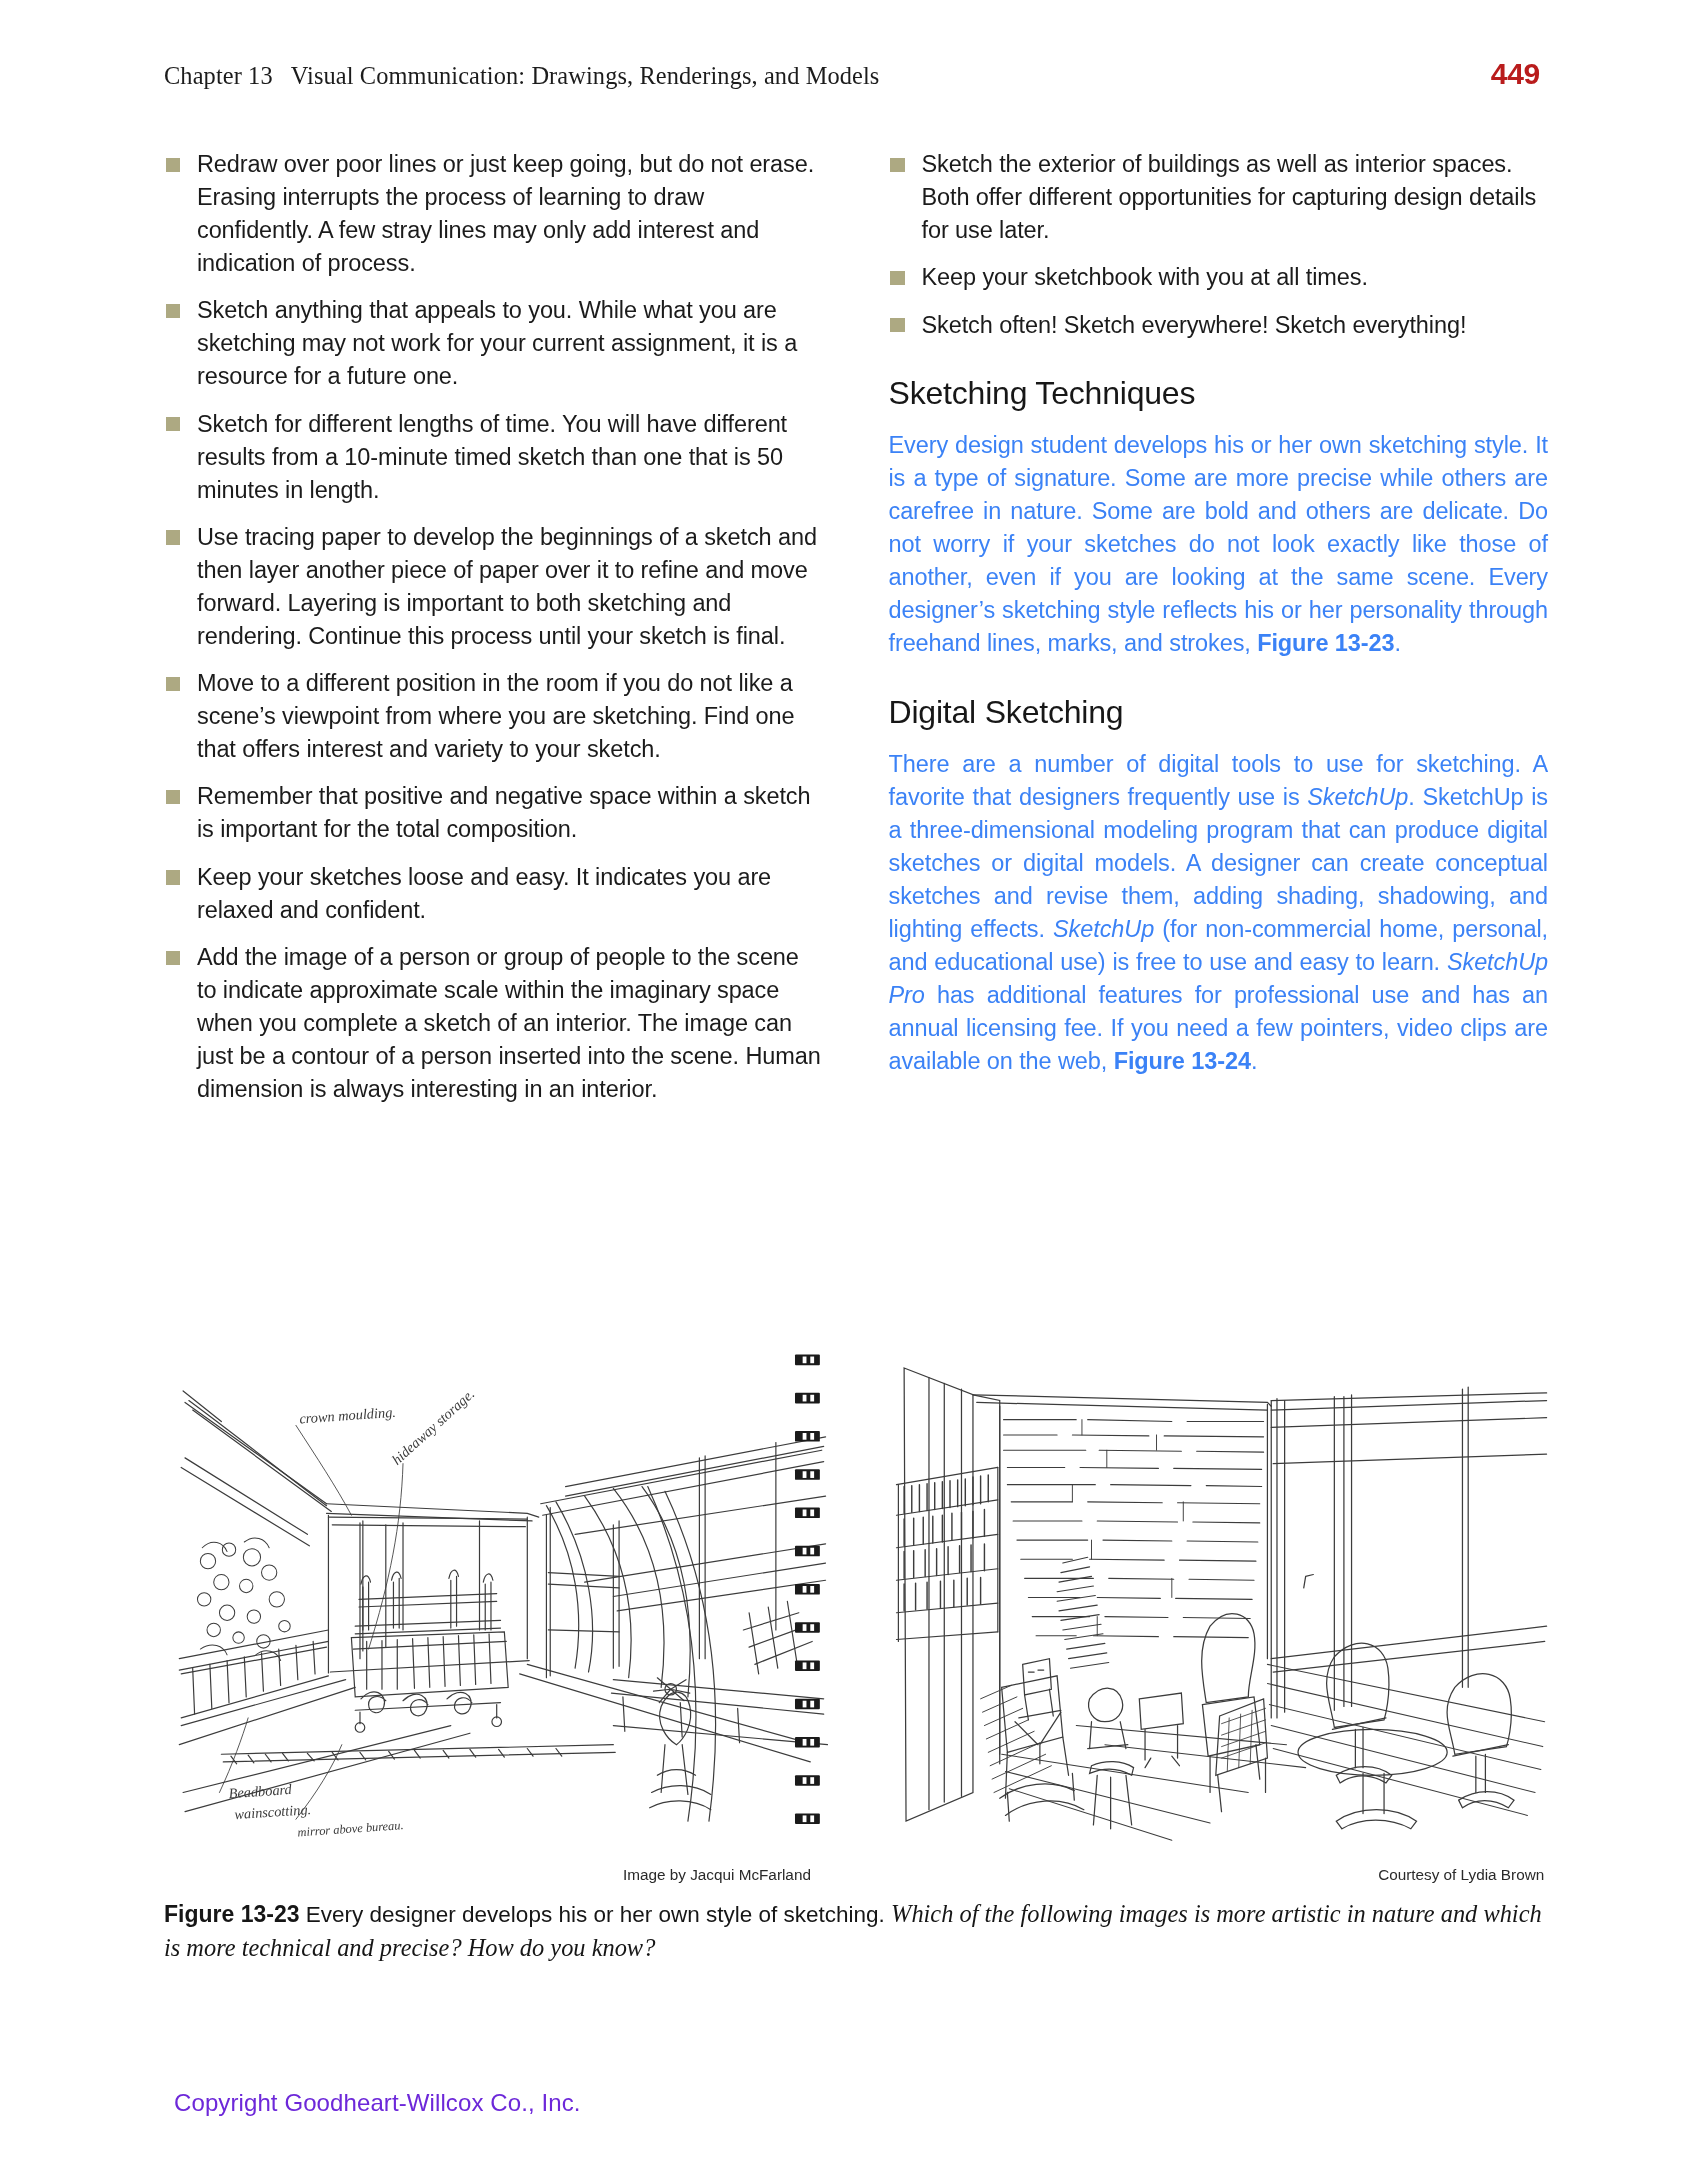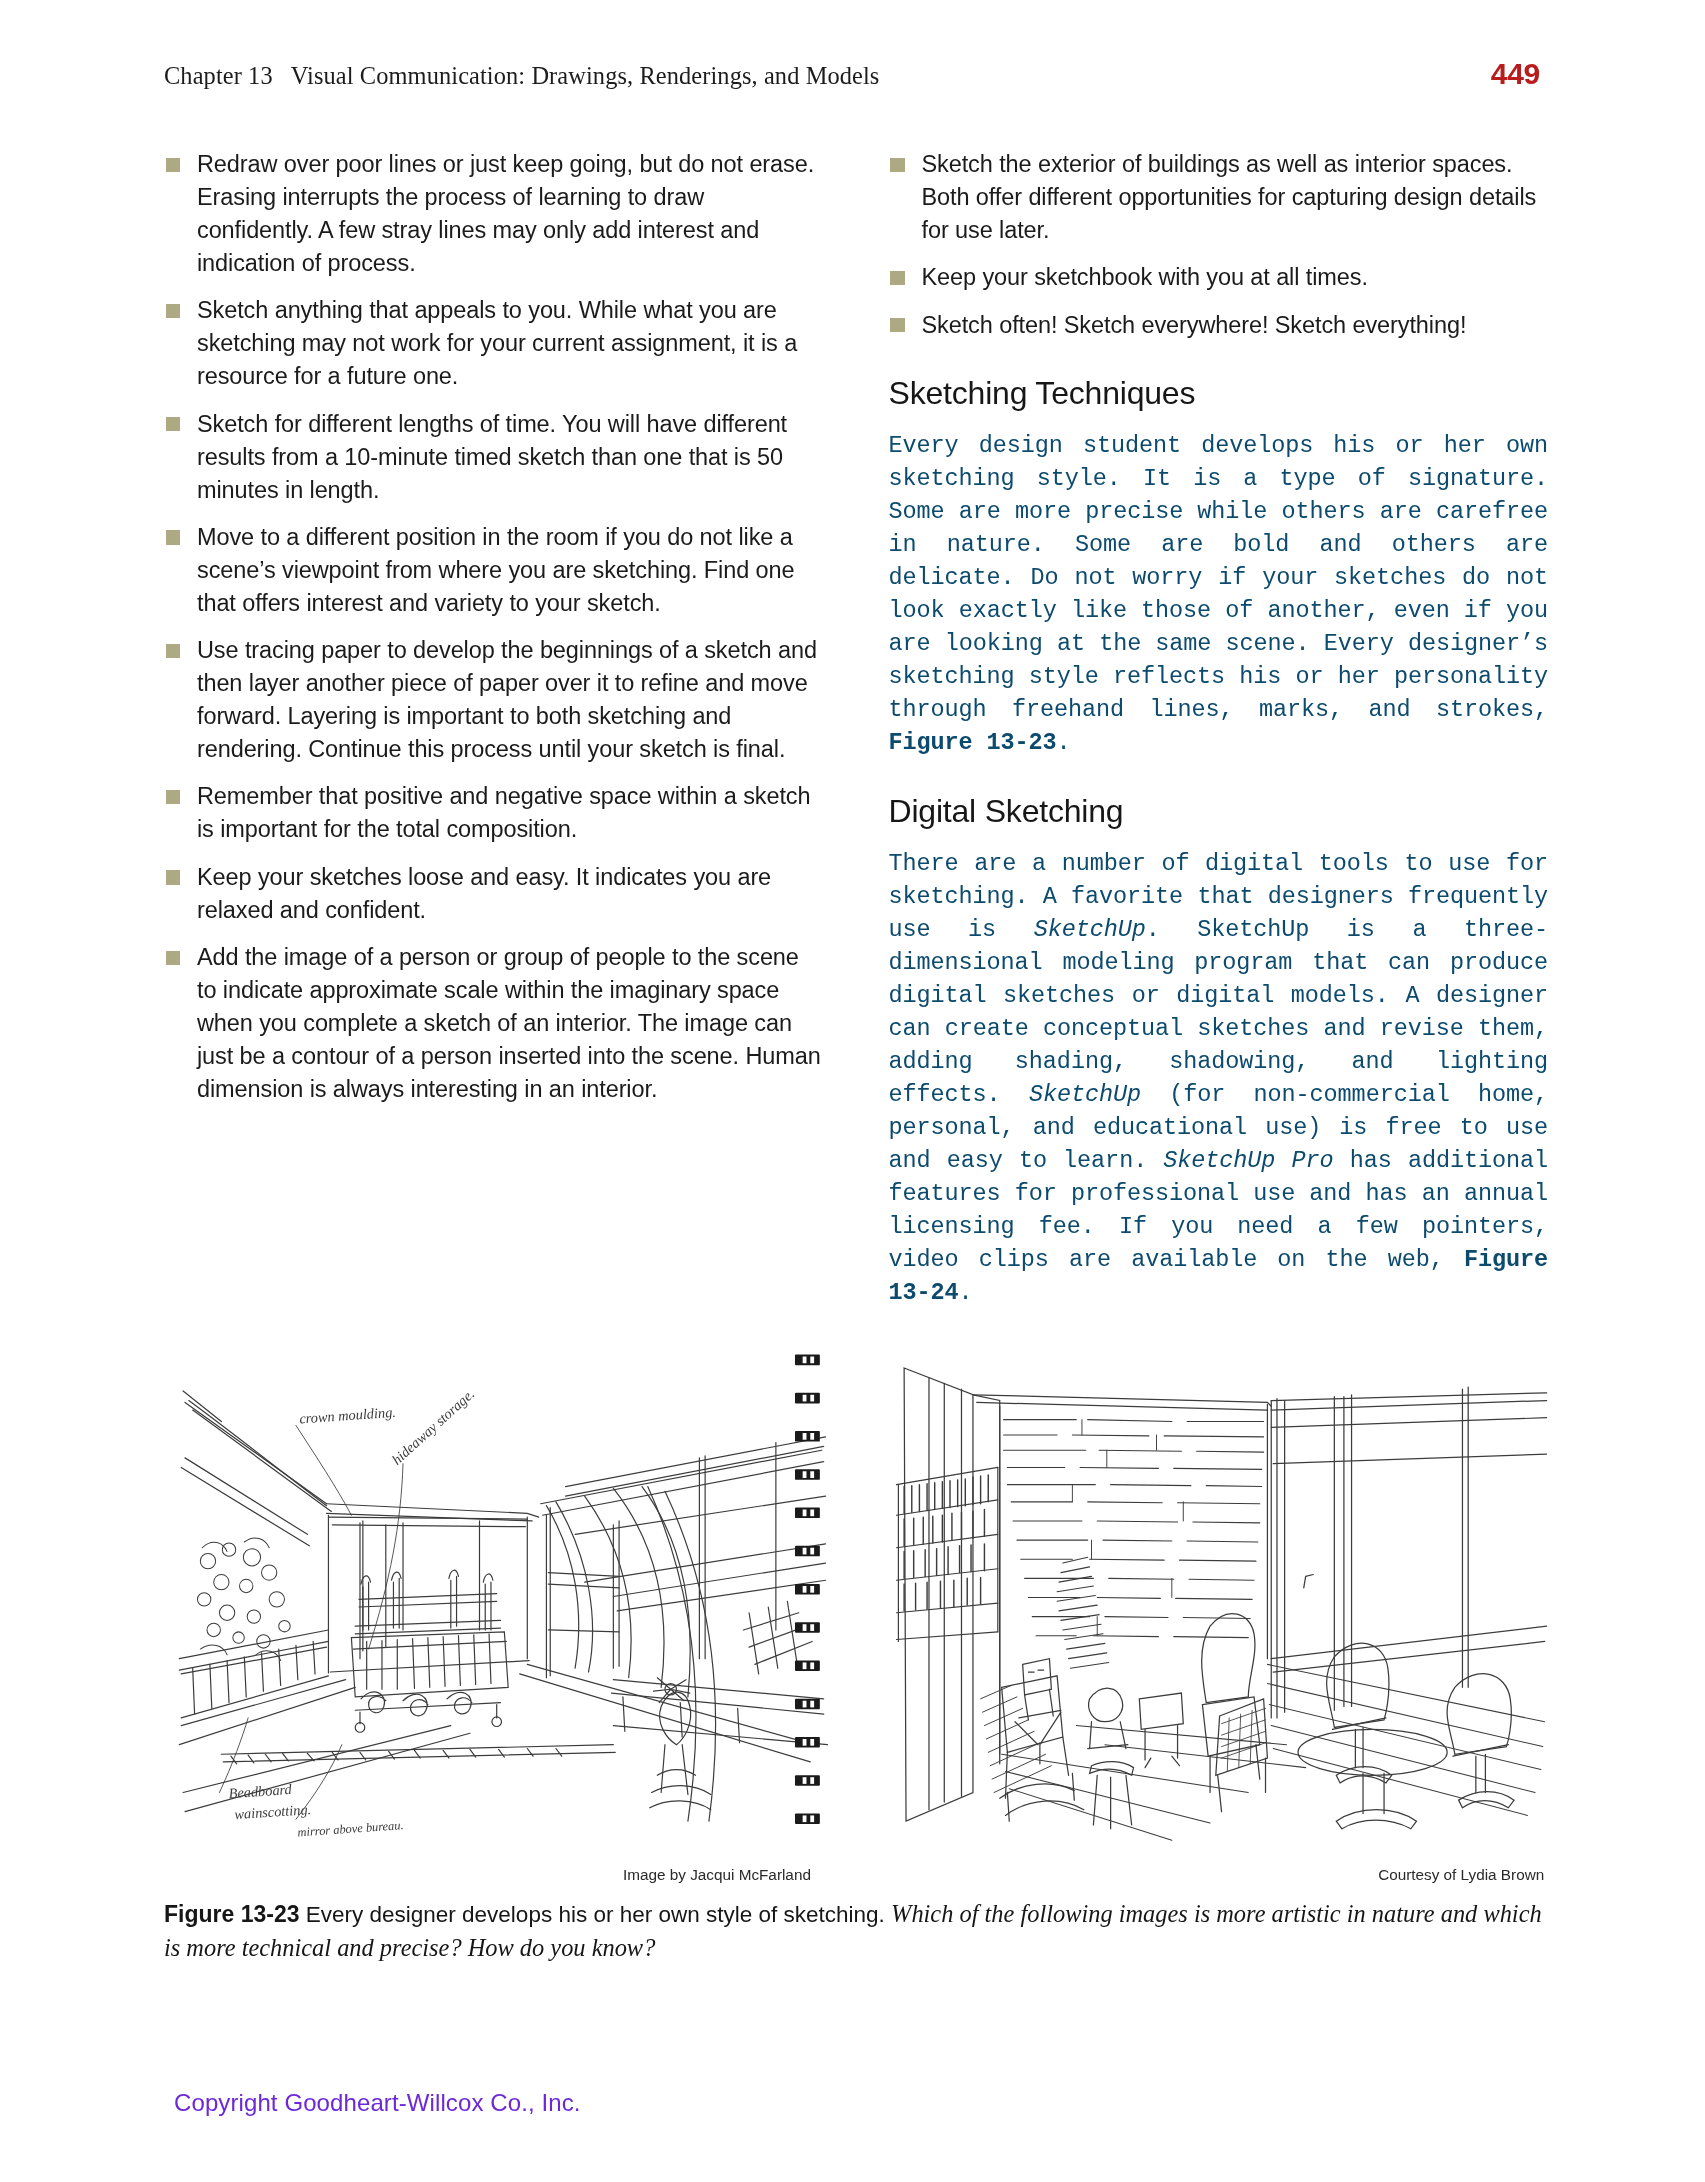--- a/index.html
+++ b/index.html
@@ -91,24 +91,23 @@
     margin: 32.5px 0 17px 0;
     color: #171717;
     letter-spacing: -0.2px;
   }
 
   p.body {
     margin: 0 0 7.6px 0;
     font-size: 23.5px;
     line-height: 33px;
     text-align: justify;
-    color: #0c4a6e;
+    color: #3b82f6;
     letter-spacing: -0.1px;
     hyphens: manual;
-    font-family: Liberation Mono, monospace;
   }
   p.body i { font-style: italic; }
   p.body b { font-weight: bold; }
 
   
   .figure-row {
     position: absolute;
     left: 164px;
     top: 1343px;
     width: 1384px;
@@ -182,22 +181,22 @@
     <div class="runhead-page">449</div>
   </div>
 
   <div class="cols">
 
     <div class="col">
       <ul class="bullets">
         <li>Redraw over poor lines or just keep going, but do not erase. Erasing interrupts the process of learning to draw confidently. A few stray lines may only add interest and indication of process.</li>
         <li>Sketch anything that appeals to you. While what you are sketching may not work for your current assignment, it is a resource for a future one.</li>
         <li>Sketch for different lengths of time. You will have different results from a 10-minute timed sketch than one that is 50 minutes in length.</li>
+        <li>Use tracing paper to develop the beginnings of a sketch and then layer another piece of paper over it to refine and move forward. Layering is important to both sketching and rendering. Continue this process until your sketch is final.</li>
         <li>Move to a different position in the room if you do not like a scene’s viewpoint from where you are sketching. Find one that offers interest and variety to your sketch.</li>
-        <li>Use tracing paper to develop the beginnings of a sketch and then layer another piece of paper over it to refine and move forward. Layering is important to both sketching and rendering. Continue this process until your sketch is final.</li>
         <li>Remember that positive and negative space within a sketch is important for the total composition.</li>
         <li>Keep your sketches loose and easy. It indicates you are relaxed and confident.</li>
         <li>Add the image of a person or group of people to the scene to indicate approximate scale within the imaginary space when you complete a sketch of an interior. The image can just be a contour of a person inserted into the scene. Human dimension is always interesting in an interior.</li>
       </ul>
     </div>
 
     <div class="col">
       <ul class="bullets">
         <li>Sketch the exterior of buildings as well as interior spaces. Both offer different opportunities for capturing design details for use later.</li>
         <li>Keep your sketchbook with you at all times.</li>

